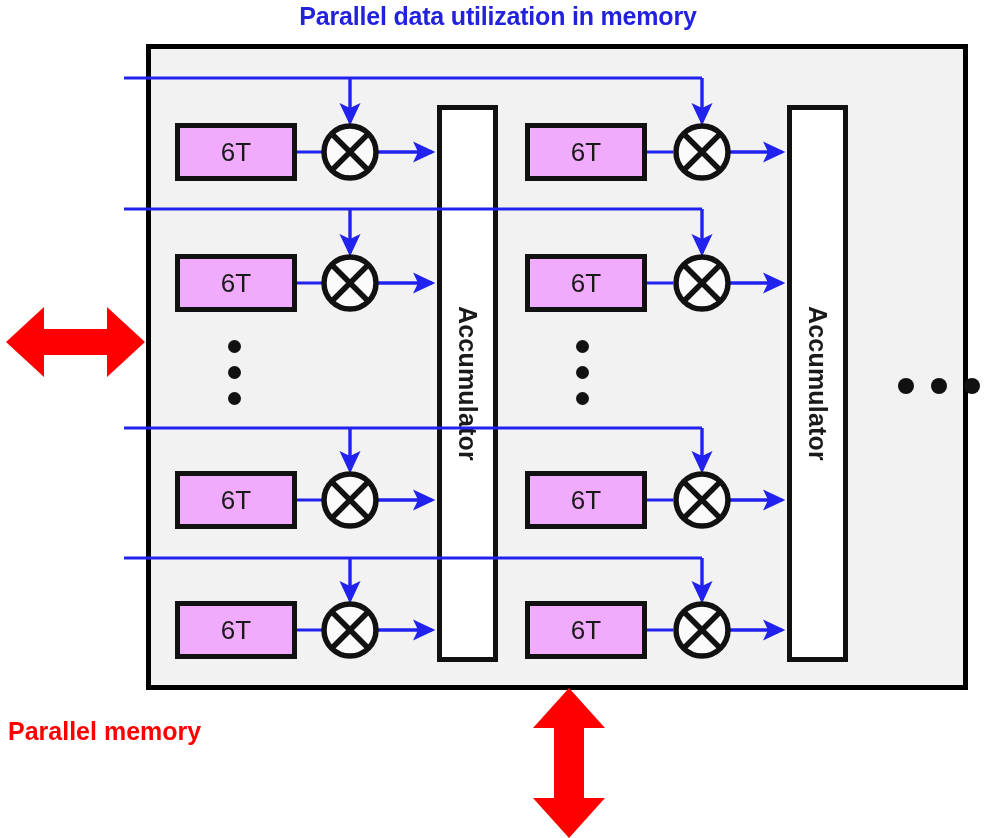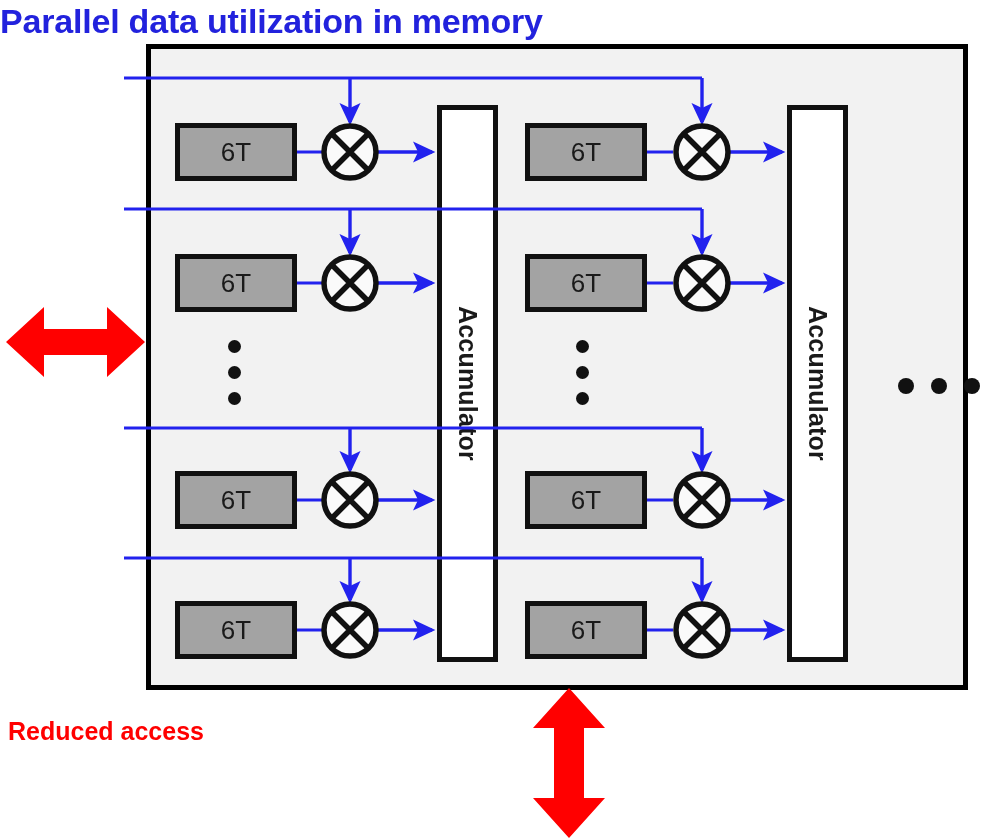--- a/index.html
+++ b/index.html
@@ -25,22 +25,22 @@
     left: 0; top: 0;
     width: 996px;
     height: 838px;
   }
   
   .diagram-title {
     position: absolute;
     left: 0;
     top: 2px;
     width: 996px;
-    text-align: left;
-    font-size: 34px;
+    text-align: center;
+    font-size: 25px;
     font-weight: bold;
     color: #2222dd;
     letter-spacing: -0.2px;
     font-family: "Liberation Sans", sans-serif;
     white-space: nowrap;
   }
   
   .caption-red {
     position: absolute;
     left: 8px;
@@ -63,21 +63,21 @@
     border: 5px solid #000000;
     background: #f2f2f2;
   }
   
   .cell-6t {
     position: absolute;
     box-sizing: border-box;
     width: 122px;
     height: 58px;
     border: 5px solid #111111;
-    background: #a3a3a3;
+    background: #f0abfc;
     color: #1a1a1a;
     font-size: 26px;
     font-family: "Liberation Sans", sans-serif;
     display: flex;
     align-items: center;
     justify-content: center;
     line-height: 1;
   }
   
   .accumulator {
@@ -271,16 +271,16 @@
         </g>
     </g>
 
     <g fill="#ff0000">
       <path d="M6,342 L44,307 L44,329 L107,329 L107,307 L145,342 L107,377 L107,355 L44,355 L44,377 Z"></path>
       <path d="M569,688 L605,728 L584,728 L584,798 L605,798 L569,838 L533,798 L554,798 L554,728 L533,728 Z"></path>
     </g>
   </svg>
 
   <div class="caption-red">
-    <div>Reduced access</div>
+    <div>Parallel memory</div>
   </div>
 
 </div>
 
 </body></html>

